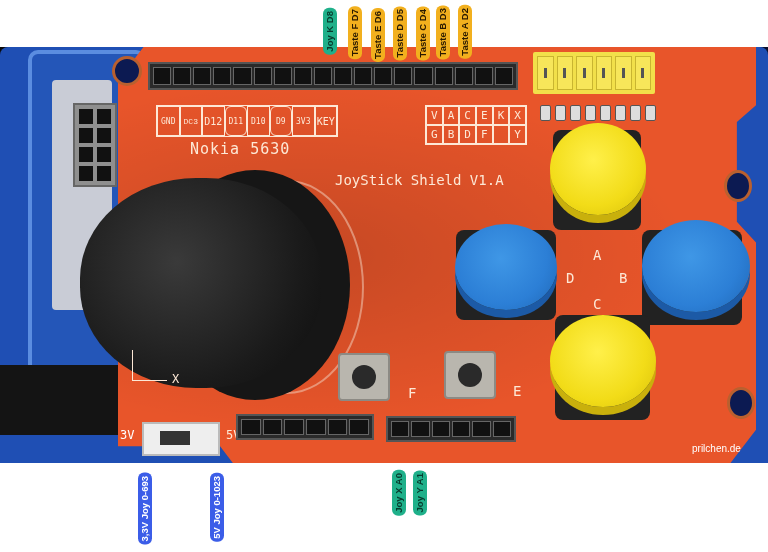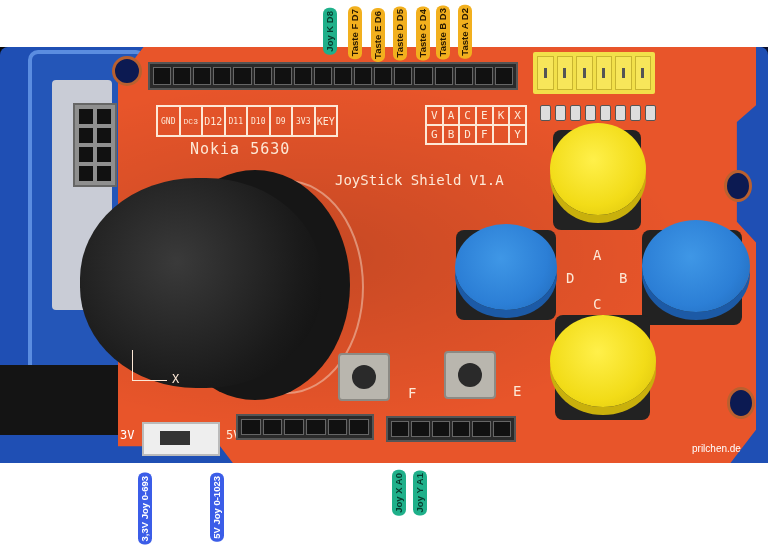--- a/index.html
+++ b/index.html
@@ -113,23 +113,23 @@
   <div class="resistor"></div>
     <div class="resistor"></div>
     <div class="resistor"></div>
     <div class="resistor"></div>
 </div>
 
 <div class="abs grid-box" style="left:156px;top:105px;width:180px;height:30px;grid-template-columns:repeat(8,1fr);">
   <span style="font-size:8px;">GND</span>
   <span style="font-size:8px;font-family:Liberation Mono, monospace;">DC3</span>
   <span style="font-size:10px;">D12</span>
-  <span style="font-size:8px;">D11</span>
+  <span style="font-size:8px;border-radius:6px;">D11</span>
   <span style="font-size:8px;">D10</span>
-  <span style="font-size:8px;">D9</span>
+  <span style="font-size:8px;border-radius:6px;">D9</span>
   <span style="font-size:8px;">3V3</span>
   <span style="font-size:10px;">KEY</span>
 </div>
 <div class="abs silk" style="left:190px;top:140px;font-size:15px;letter-spacing:1px;">Nokia 5630</div>
 
 <div class="abs grid-box" style="left:425px;top:105px;width:100px;height:38px;grid-template-columns:repeat(6,1fr);grid-template-rows:1fr 1fr;">
   <span>V</span>
   <span>A</span>
   <span>C</span>
   <span>E</span>

